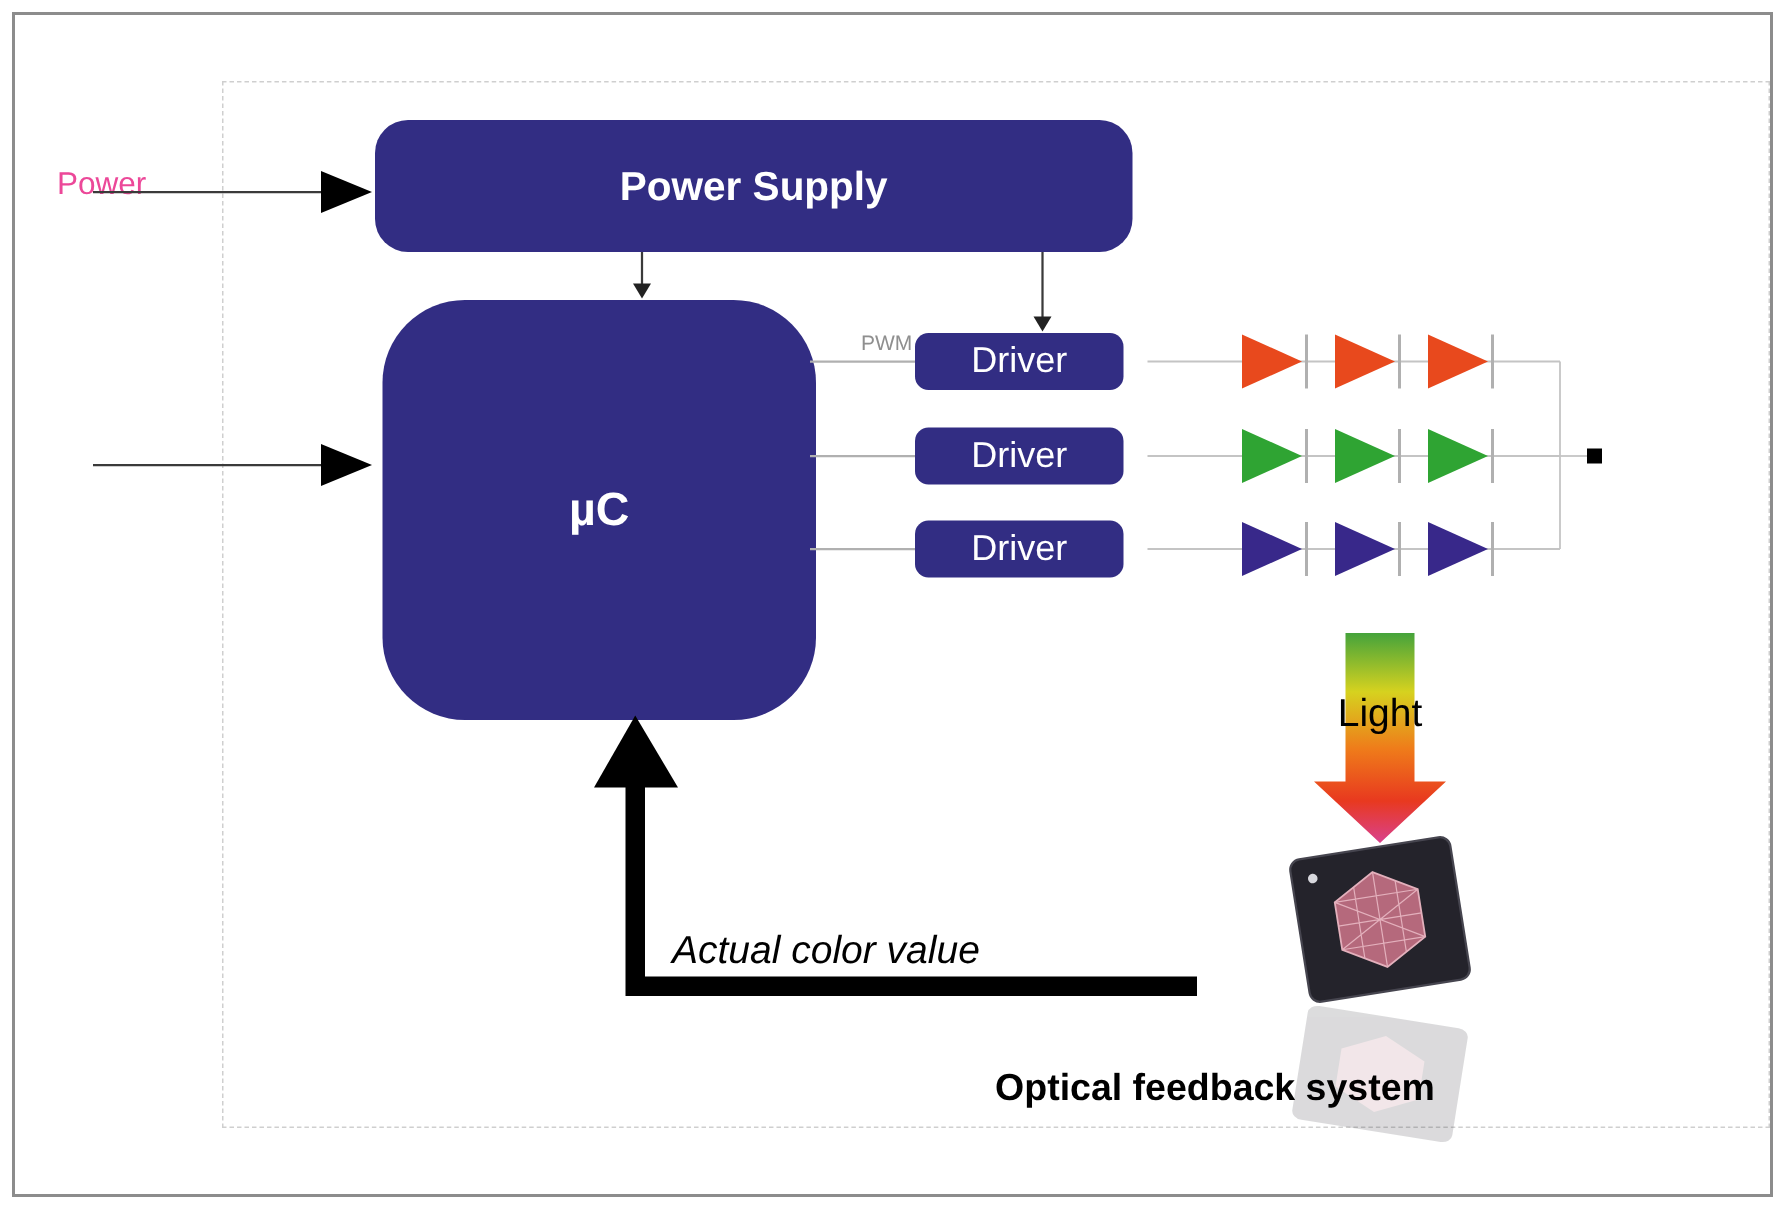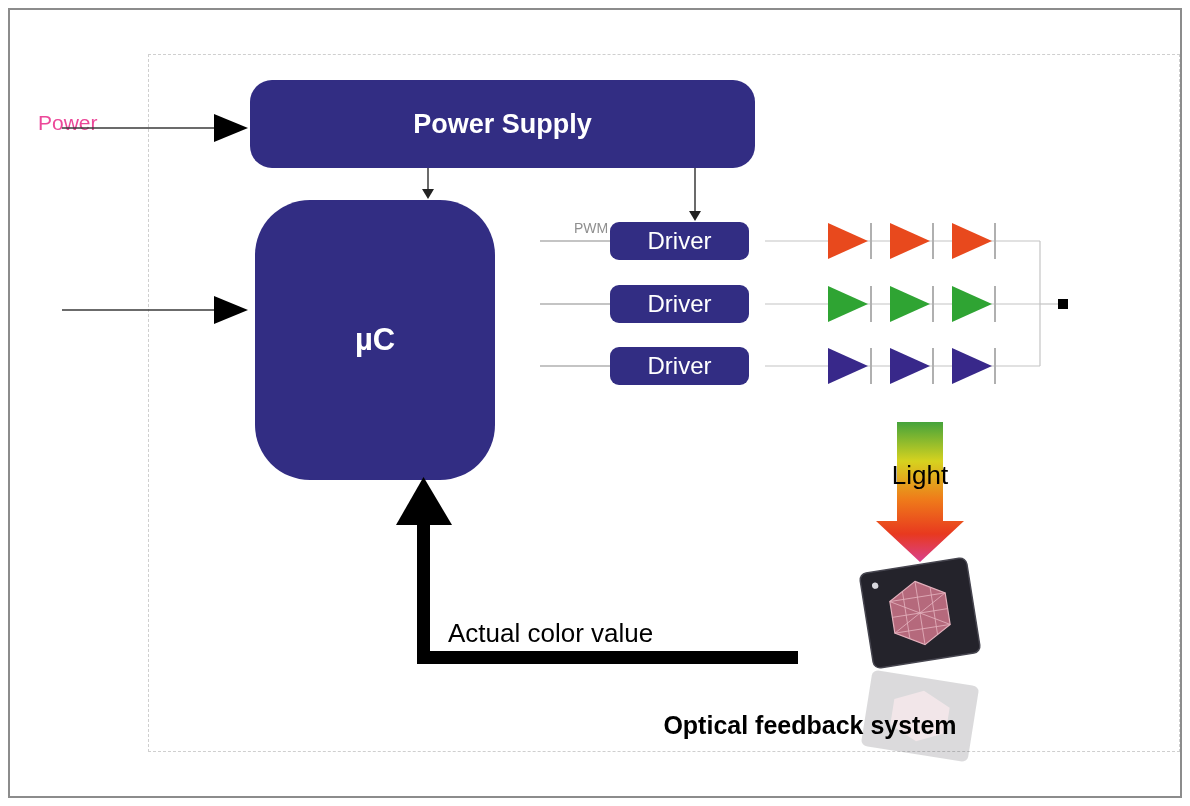--- a/index.html
+++ b/index.html
@@ -15,28 +15,28 @@
     position:absolute;left:148px;top:54px;width:1030px;height:696px;
     border:1px dashed #cfcfcf;
   }
   .lbl{position:absolute;color:#ec4899;font-size:21px;line-height:1.22;}
   .block{
     position:absolute;background:#322d83;color:#fff;
     display:flex;align-items:center;justify-content:center;
   }
   .power-supply{left:250px;top:80px;width:505px;height:88px;border-radius:22px;
     font-size:27px;font-weight:bold;}
-  .uc{left:255px;top:200px;width:240px;height:280px;border-radius:55px;
+  .uc{left:255px;top:200px;width:289px;height:280px;border-radius:55px;
     font-size:31px;font-weight:bold;}
   .driver{left:610px;width:139px;height:38px;border-radius:9px;font-size:24px;}
   .driver1{top:222px;} .driver2{top:285px;} .driver3{top:347px;}
   .pwm{position:absolute;left:552px;top:220px;font-size:14px;color:#8f8f8f;margin-left:22px;}
   .light-label{position:absolute;left:878px;top:460px;width:84px;text-align:center;
     font-size:26px;color:#000;}
-  .actual-label{position:absolute;left:448px;top:618px;font-size:26px;color:#000;}
+  .actual-label{position:absolute;left:448px;top:618px;font-size:26px;color:#000;font-style:italic;}
   .optical-label{position:absolute;left:600px;top:686px;width:420px;text-align:center;
     font-size:25px;font-weight:bold;color:#000;margin-top:25px;}
   .power-label{left:38px;top:110px;}
   .target-label{left:38px;top:272px;width:115px;}
   svg.layer{position:absolute;left:0;top:0;pointer-events:none;}
 </style>
 </head>
 <body>
 
 <div id="canvas">

